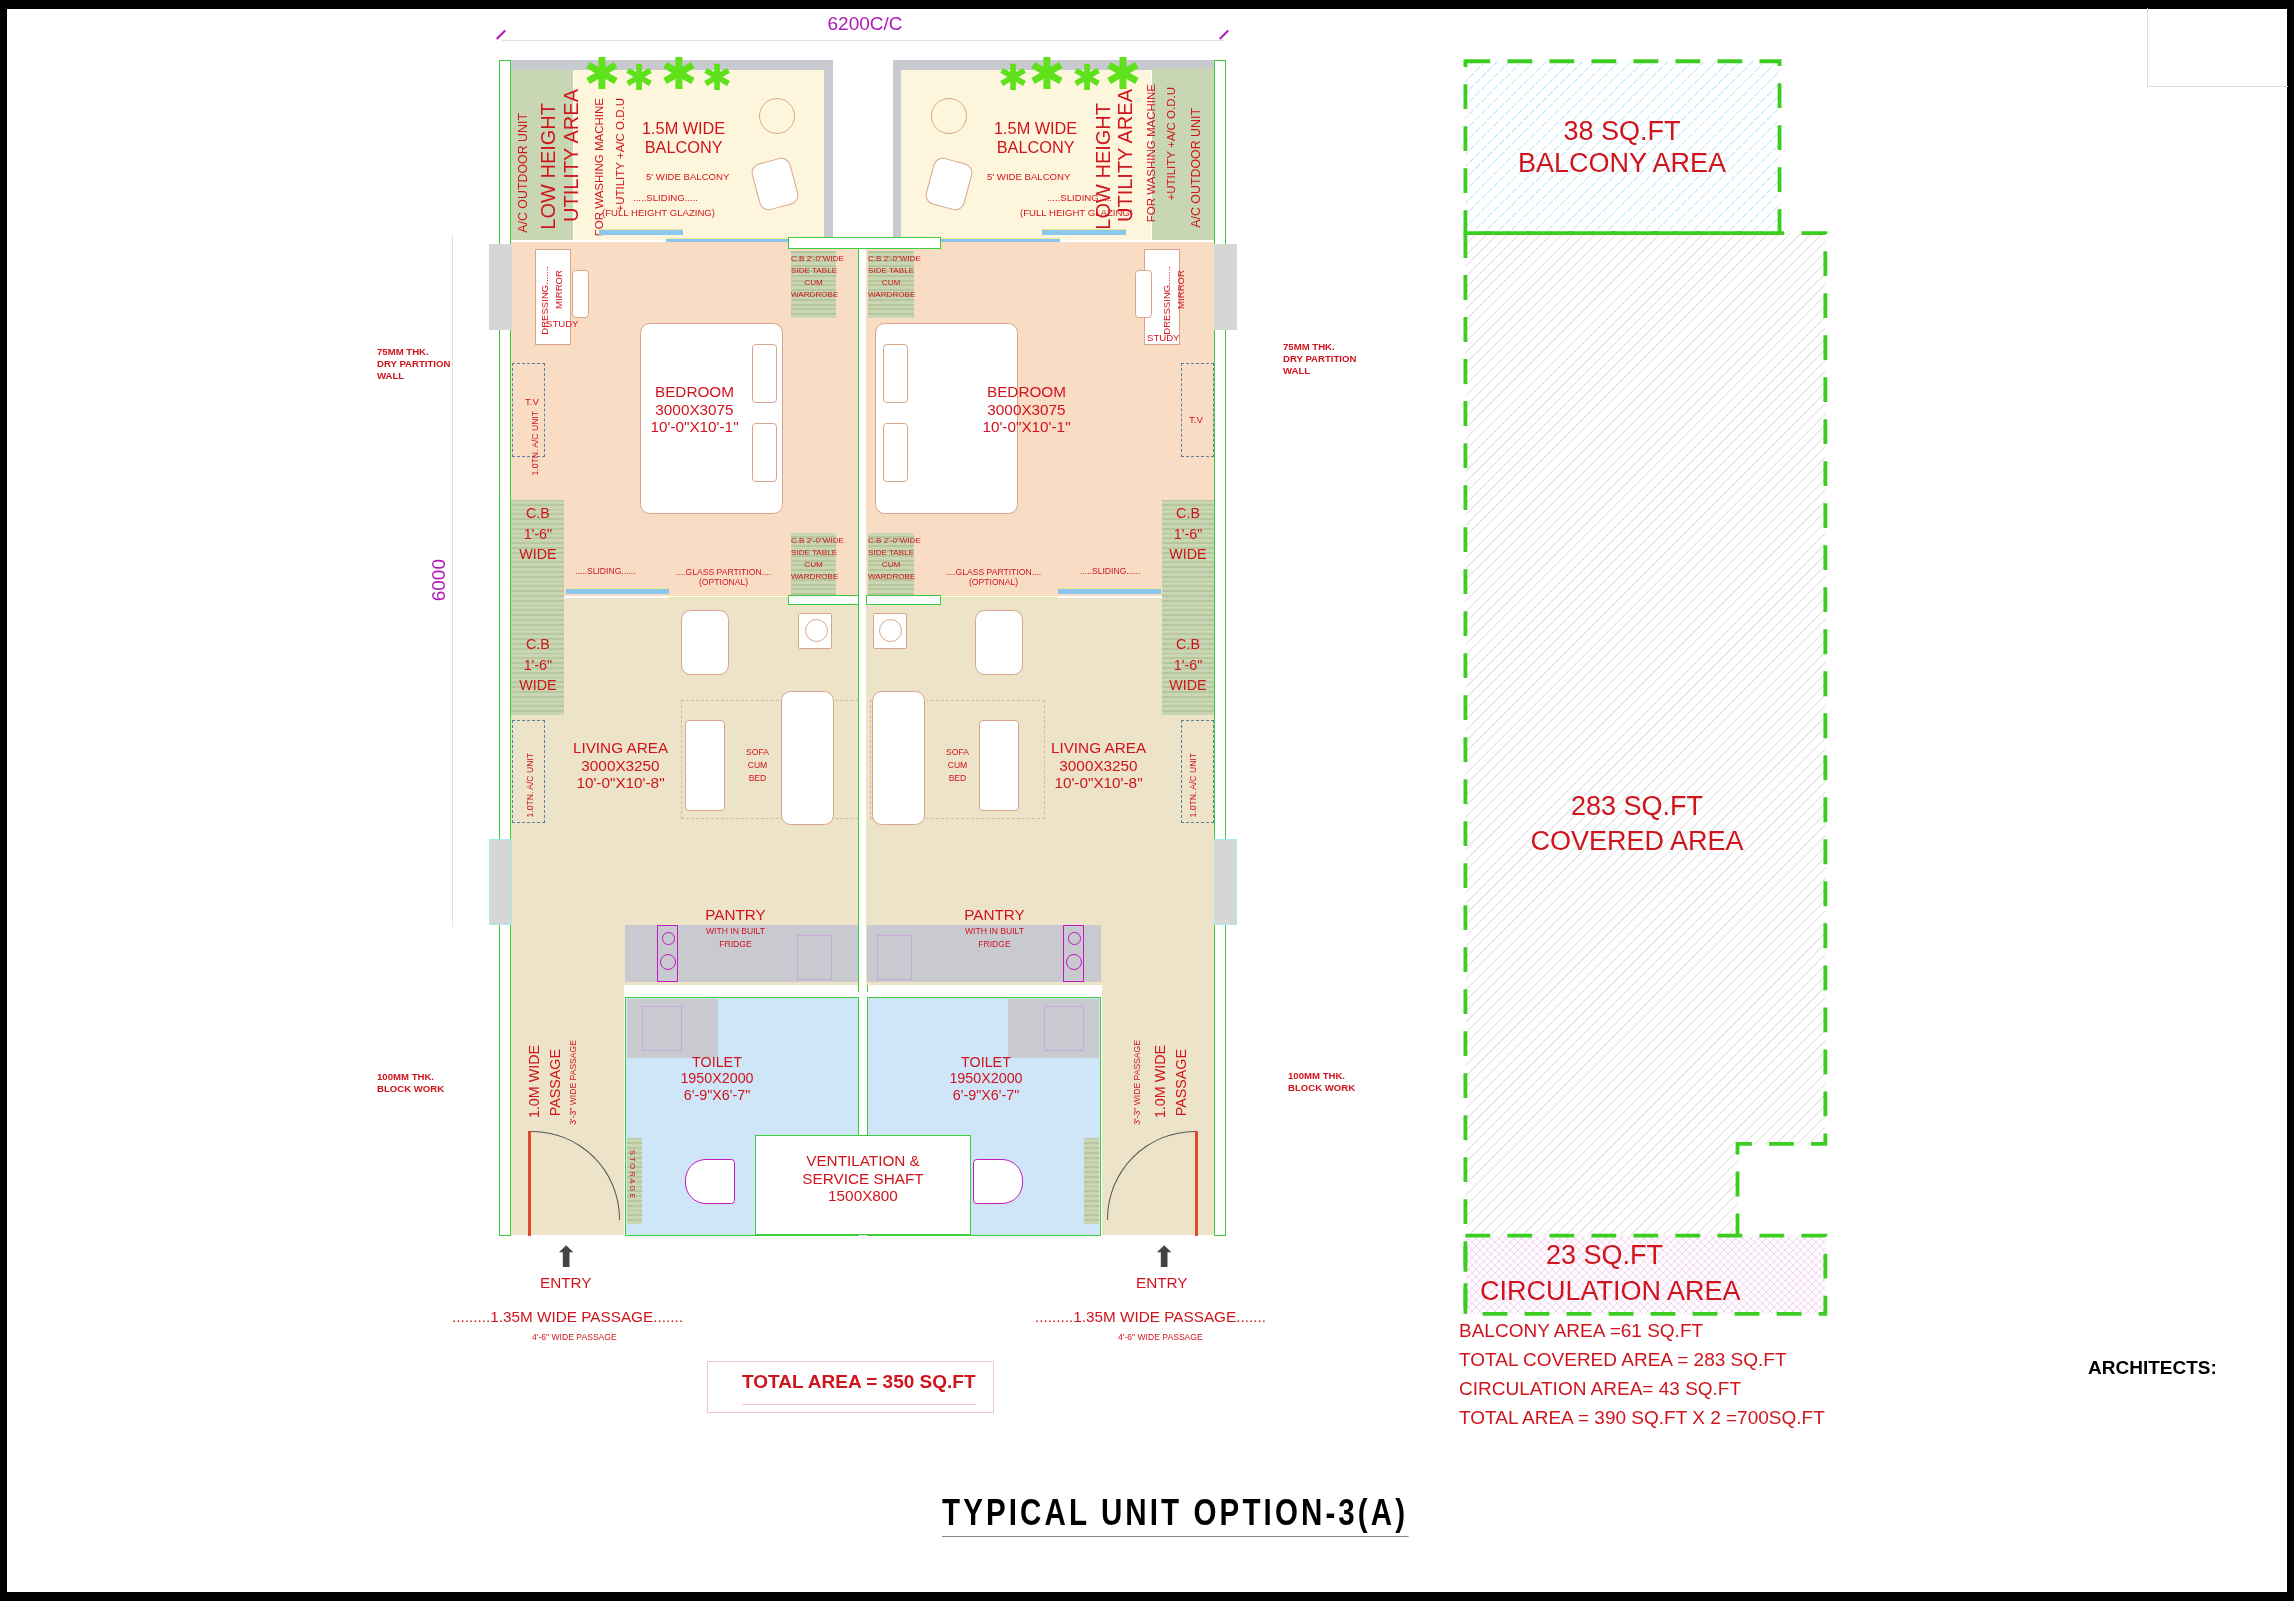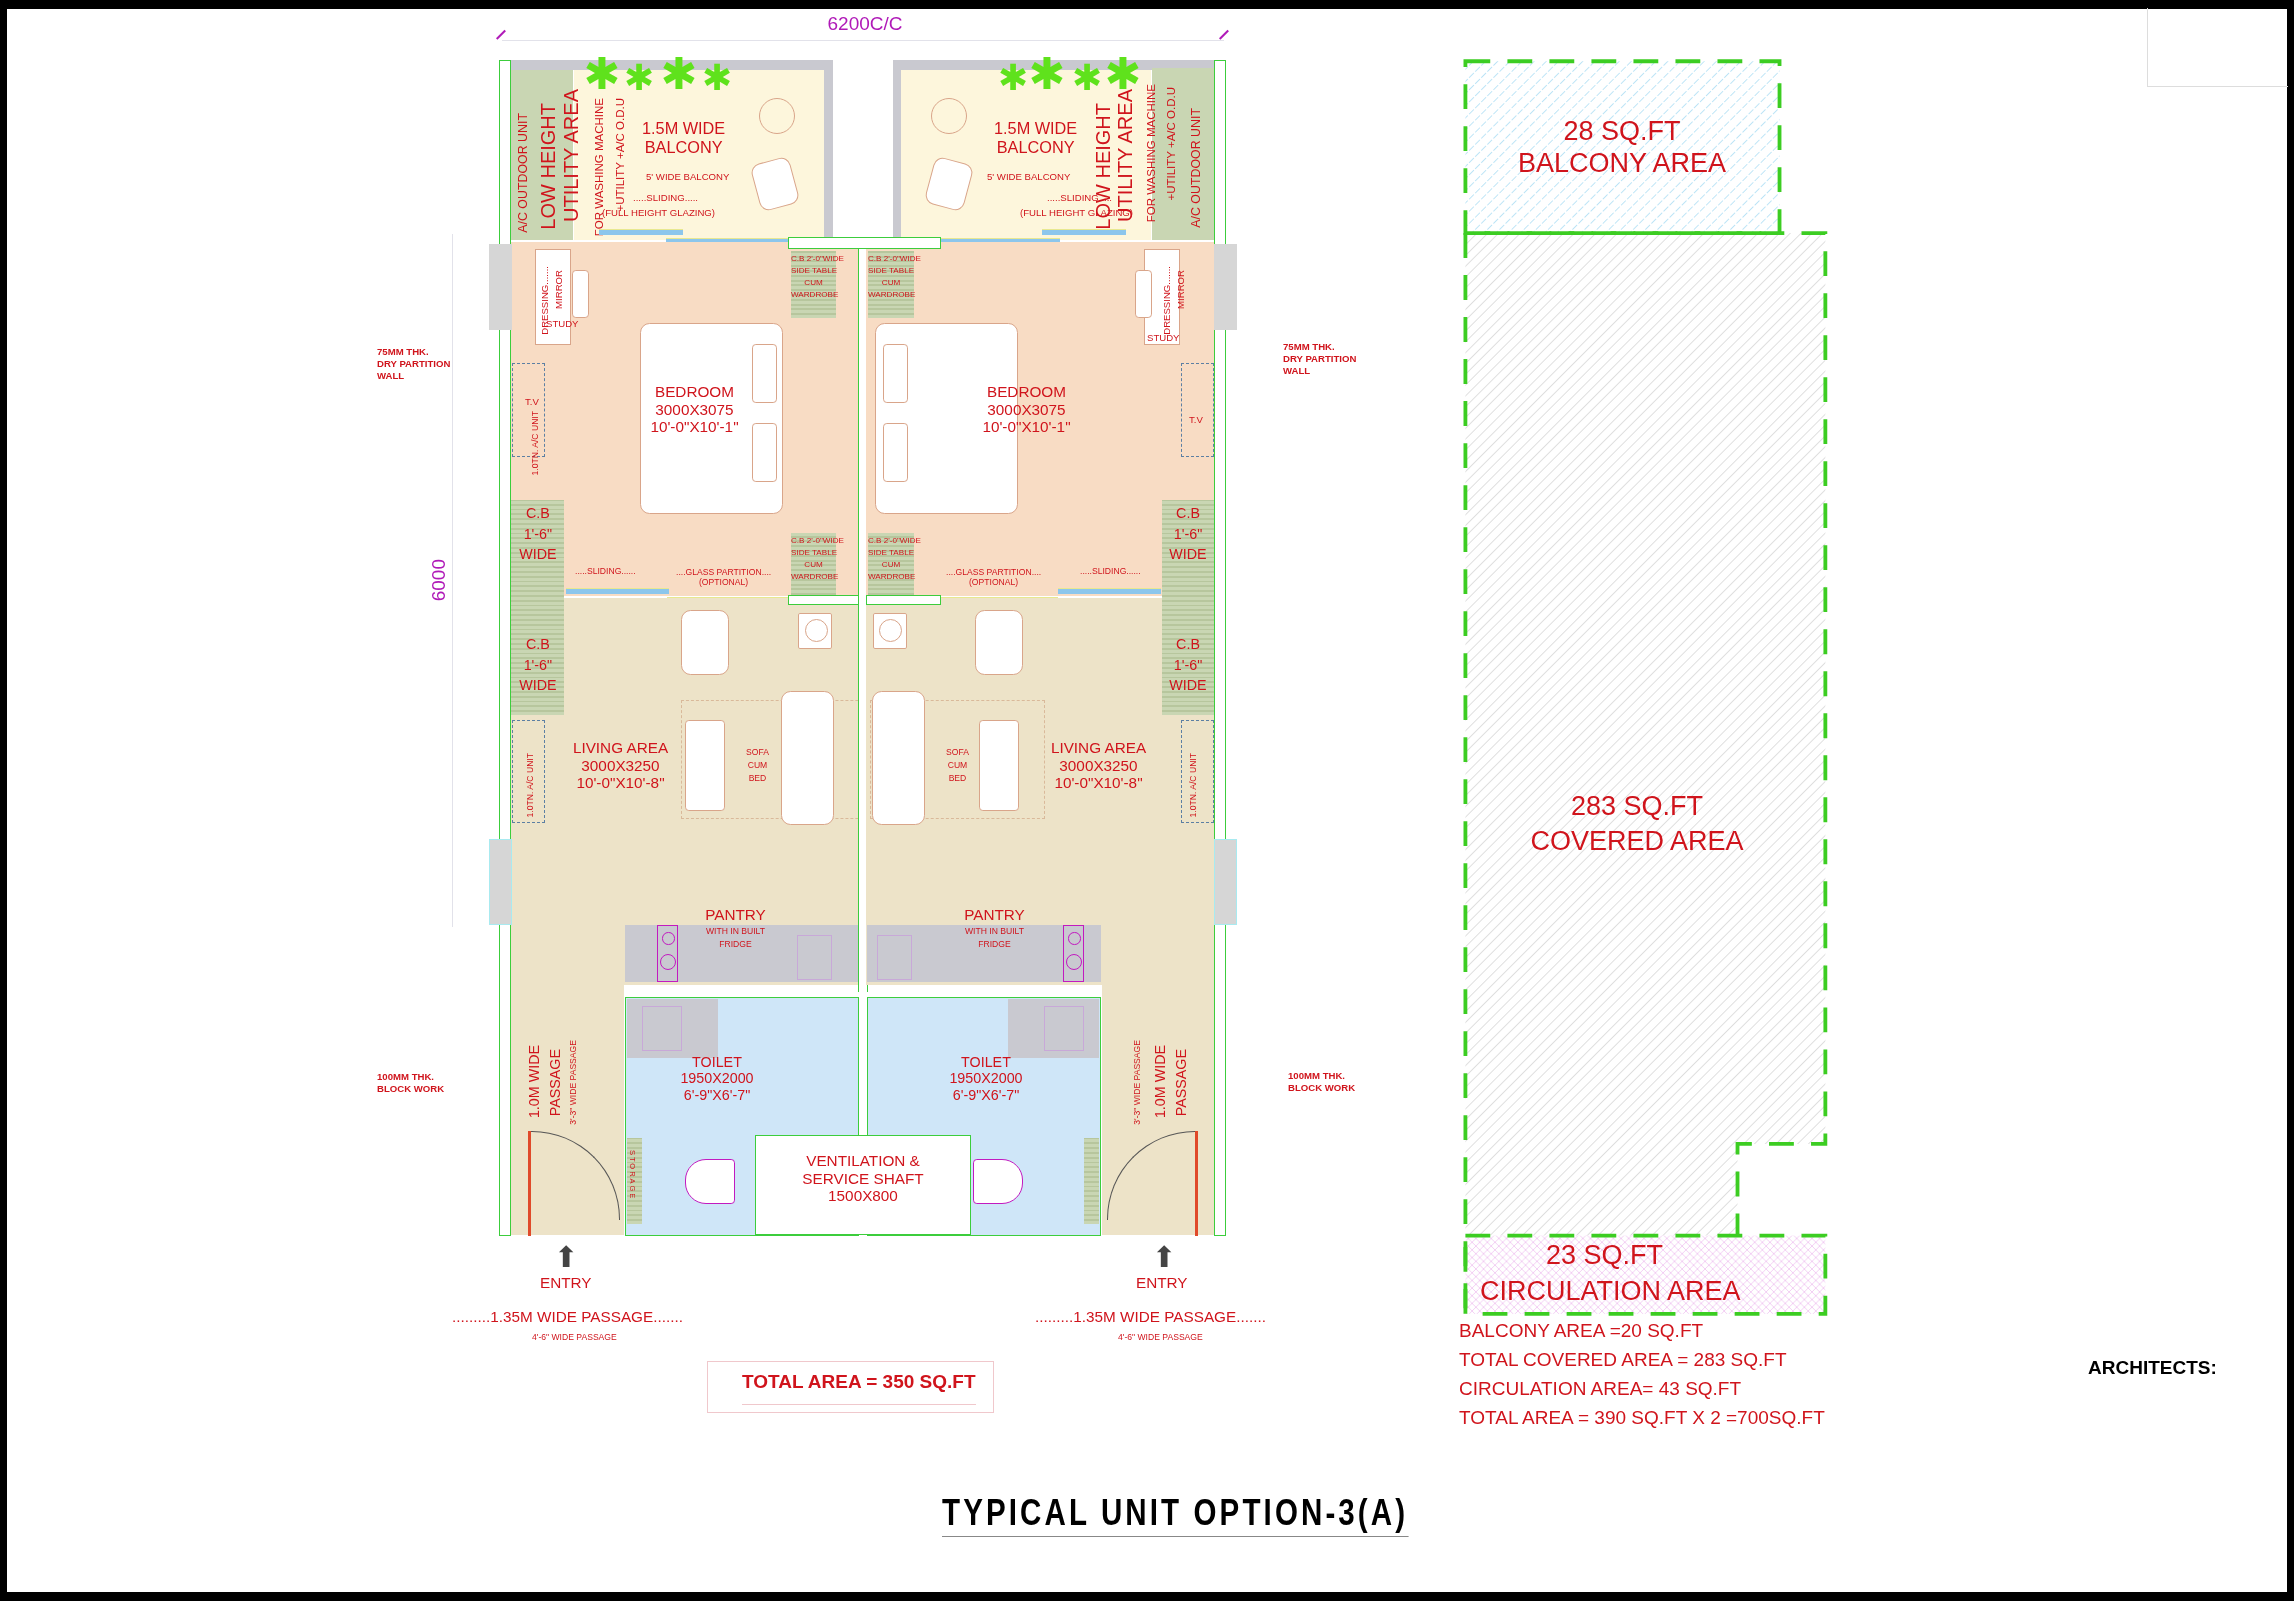--- a/index.html
+++ b/index.html
@@ -376,32 +376,32 @@
   <polygon points="1533,243 1910,243 1910,1197 1818,1197 1818,1293 1533,1293" fill="url(#hatchGrey)"></polygon>
   <rect x="1533" y="1293" width="377" height="82" fill="url(#hatchPink)"></rect>
   <g fill="none" stroke="#3ccd22" stroke-width="4" stroke-dasharray="26 18">
     <rect x="1533" y="63" width="329" height="180"></rect>
     <polyline points="1533,243 1910,243 1910,1197 1818,1197 1818,1293"></polyline>
     <line x1="1533" y1="243" x2="1533" y2="1375"></line>
     <rect x="1533" y="1293" width="377" height="82"></rect>
   </g>
 </svg>
 <div class="t" style="left:1465px;top:115px;width:314px;font-size:27px;line-height:1.2;">
-  <div>28 SQ.FT</div>
+  <div>38 SQ.FT</div>
   <div>BALCONY AREA</div>
 </div>
 <div class="t" style="left:1465px;top:789px;width:344px;font-size:27px;line-height:1.3;">
   <div>283 SQ.FT</div>
   <div>COVERED AREA</div>
 </div>
 <div class="t" style="left:1546px;top:1240px;font-size:27px;">23 SQ.FT</div>
 <div class="t" style="left:1480px;top:1276px;font-size:27px;">CIRCULATION AREA</div>
 
 <div class="abs" style="left:1459px;top:1316px;color:#d0141c;font-size:19px;line-height:29px;">
-  <div>BALCONY AREA =20 SQ.FT</div>
+  <div>BALCONY AREA =61 SQ.FT</div>
   <div>TOTAL COVERED AREA = 283 SQ.FT</div>
   <div>CIRCULATION AREA= 43 SQ.FT</div>
   <div>TOTAL AREA = 390 SQ.FT X 2 =700SQ.FT</div>
 </div>
 
 <div class="abs" style="left:2088px;top:1357px;font-size:19px;font-weight:bold;color:#000;">ARCHITECTS:</div>
 
 <div class="abs" style="left:942px;top:1492px;font-size:36px;font-weight:bold;letter-spacing:3.8px;color:#000;border-bottom:1.9px solid #888;padding-bottom:1.9px;transform:scaleX(0.82);transform-origin:left center;">TYPICAL UNIT OPTION-3(A)</div>
 
 

